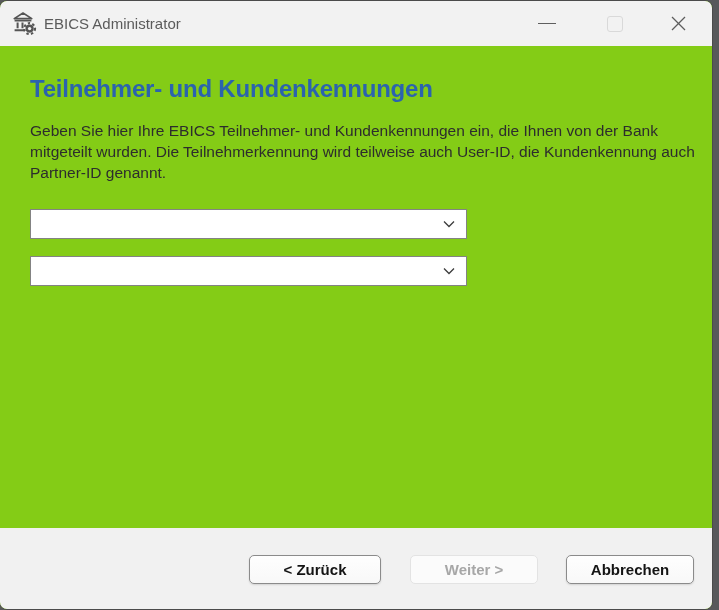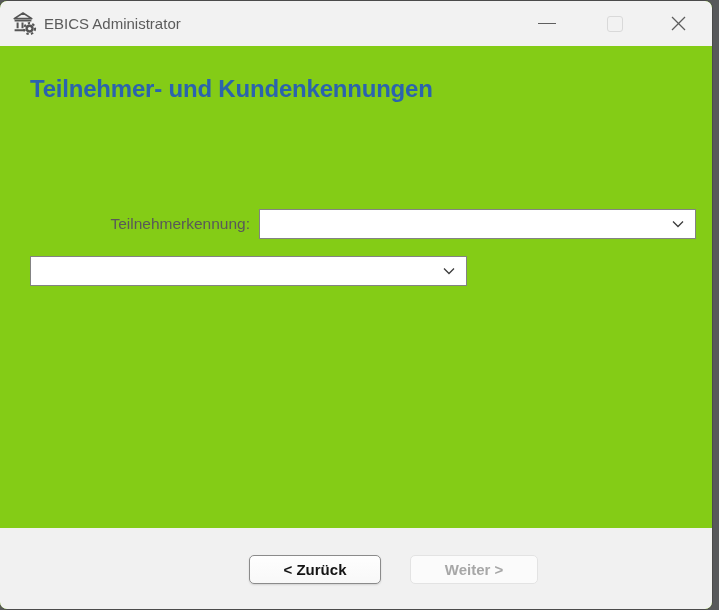--- a/index.html
+++ b/index.html
@@ -72,23 +72,23 @@
       </div>
       <div class="ctrl close">
         <svg width="17" height="17" viewBox="0 0 17 17">
           <line x1="2" y1="2" x2="15" y2="15" stroke="#5d5d5d" stroke-width="1.3"></line>
           <line x1="15" y1="2" x2="2" y2="15" stroke="#5d5d5d" stroke-width="1.3"></line>
         </svg>
       </div>
     </div>
 
     <h1 class="heading">Teilnehmer- und Kundenkennungen</h1>
+    <p class="desc">Geben Sie hier Ihre EBICS Teilnehmer- und Kundenkennungen ein, die Ihnen von der Bank mitgeteilt wurden. Die Teilnehmerkennung wird teilweise auch User-ID, die Kundenkennung auch Partner-ID genannt.</p>
 
     <div class="row r1">
-      <span class="field-label">Teilnehmerkennung:</span>
       <div class="combo">
         <input type="text" value="" style="">
         <button class="chev">
           <svg width="12" height="8" viewBox="0 0 12 8">
             <polyline points="1,1.5 6,6.5 11,1.5" fill="none" stroke="#3c3c3c" stroke-width="1.3"></polyline>
           </svg>
         </button>
       </div>
     </div>
 
@@ -99,16 +99,17 @@
           <svg width="12" height="8" viewBox="0 0 12 8">
             <polyline points="1,1.5 6,6.5 11,1.5" fill="none" stroke="#3c3c3c" stroke-width="1.3"></polyline>
           </svg>
         </button>
       </div>
     </div>
 
     <div class="footer">
       <button class="btn back">&lt; Zurück</button>
       <button class="btn next" disabled="">Weiter &gt;</button>
+      <button class="btn cancel">Abbrechen</button>
     </div>
 
   </div>
 </div>
 
 </body></html>

